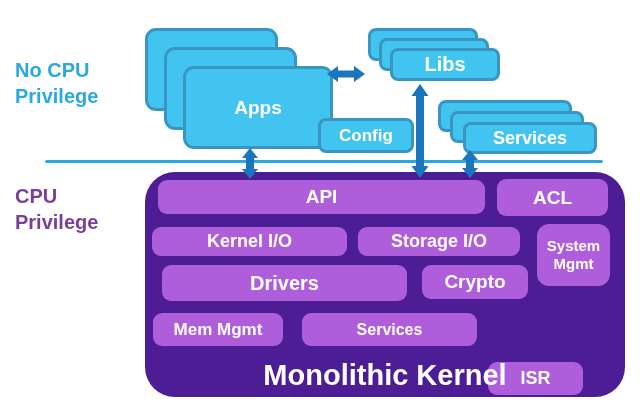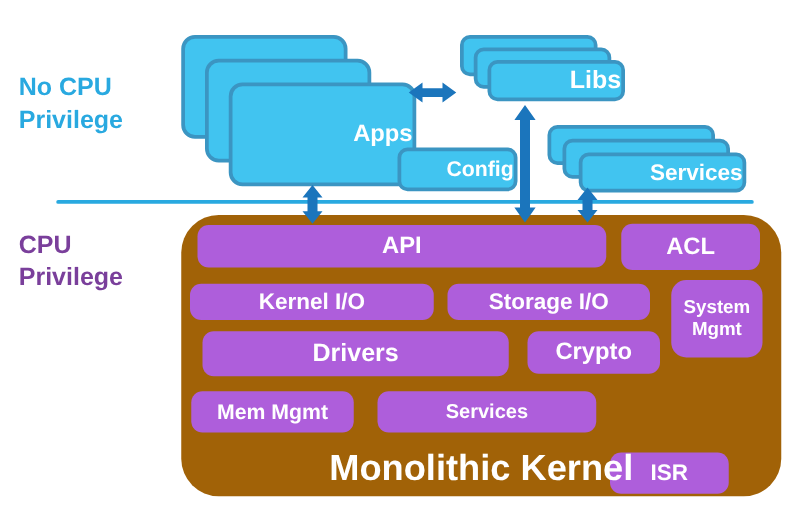--- a/index.html
+++ b/index.html
@@ -23,27 +23,27 @@
     position:absolute;
     left:45px;top:160px;width:558px;height:3px;
     background:#29A9E0;border-radius:2px;
   }
   .cyan-box{
     position:absolute;
     background:#41C4F0;
     border:3px solid #3B95C2;
     border-radius:11px;
     box-sizing:border-box;
-    display:flex;align-items:center;justify-content:flex-end;
+    display:flex;align-items:center;justify-content:center;
     color:#ffffff;font-weight:bold;
   }
   .kernel{
     position:absolute;
     left:145px;top:172px;width:480px;height:225px;
-    background:#a16207;
+    background:#4c1d95;
     border-radius:30px;
   }
   .module{
     position:absolute;
     background:#AE5EDB;
     border-radius:9px;
     display:flex;align-items:center;justify-content:center;
     color:#ffffff;font-weight:bold;
     text-align:center;
   }

